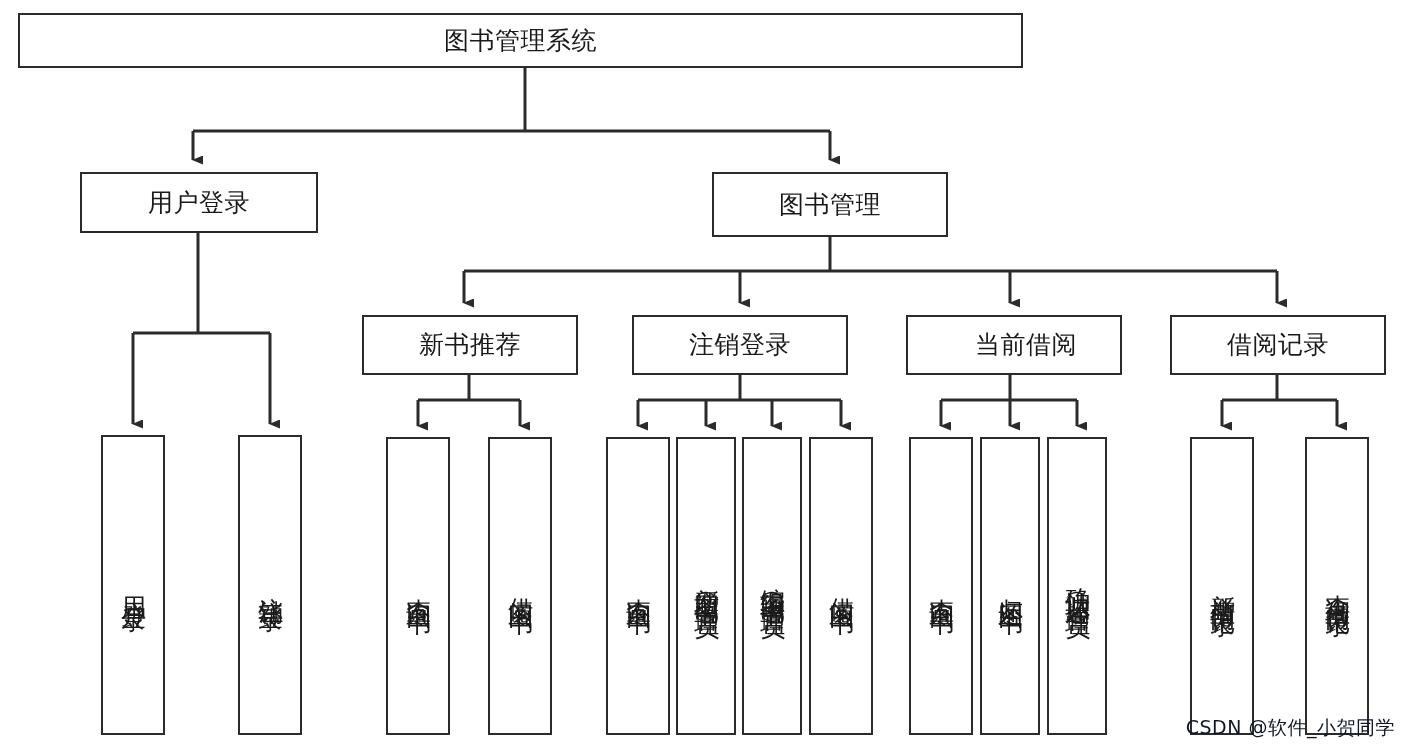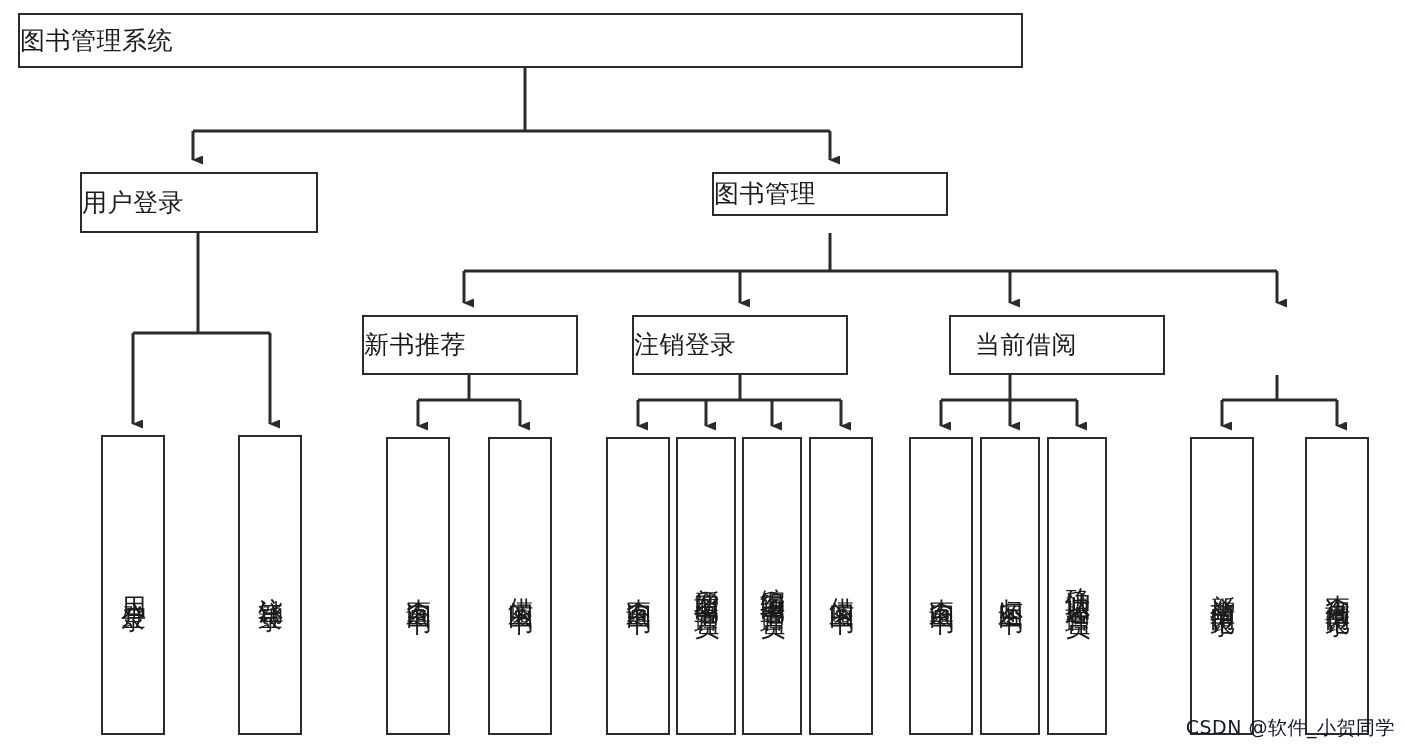--- a/index.html
+++ b/index.html
@@ -24,21 +24,21 @@
     width: 1405px;
     height: 747px;
   }
   .node-box {
     position: absolute;
     box-sizing: border-box;
     border: 2.5px solid #2b2b2b;
     background: #ffffff;
     display: flex;
     align-items: center;
-    justify-content: flex-start;
+    justify-content: center;
     color: #1a1a1a;
   }
   .node-box.horiz .node-label {
     font-size: 25px;
     line-height: 1.1;
     letter-spacing: 0.5px;
     white-space: nowrap;
   }
   .node-box.vert {
     align-items: center;
@@ -122,32 +122,35 @@
     </g>
   </svg>
 
   <div class="node-box horiz root" style="left:18px; top:13px; width:1005px; height:55px;">
     <span class="node-label">图书管理系统</span>
   </div>
 
   <div class="node-box horiz" style="left:80px; top:172px; width:238px; height:61px;">
     <span class="node-label">用户登录</span>
   </div>
-  <div class="node-box horiz" style="left:712px; top:172px; width:236px; height:44px;">
+  <div class="node-box horiz" style="left:712px; top:172px; width:236px; height:65px;">
     <span class="node-label">图书管理</span>
   </div>
 
   <div class="node-box horiz" style="left:362px; top:315px; width:216px; height:60px;">
     <span class="node-label">新书推荐</span>
   </div>
   <div class="node-box horiz" style="left:632px; top:315px; width:216px; height:60px;">
     <span class="node-label">注销登录</span>
   </div>
-  <div class="node-box horiz" style="left:949px; top:315px; width:216px; height:60px;padding-left:24px;">
+  <div class="node-box horiz" style="left:906px; top:315px; width:216px; height:60px;padding-left:24px;">
     <span class="node-label">当前借阅</span>
+  </div>
+  <div class="node-box horiz" style="left:1170px; top:315px; width:216px; height:60px;">
+    <span class="node-label">借阅记录</span>
   </div>
 
   <div class="node-box vert" style="left:101px; top:435px; width:64px; height:300px;">
     <span class="node-label">用户登录</span>
   </div>
   <div class="node-box vert" style="left:238px; top:435px; width:64px; height:300px;">
     <span class="node-label">注销登录</span>
   </div>
 
   <div class="node-box vert" style="left:386px; top:437px; width:64px; height:298px;">

